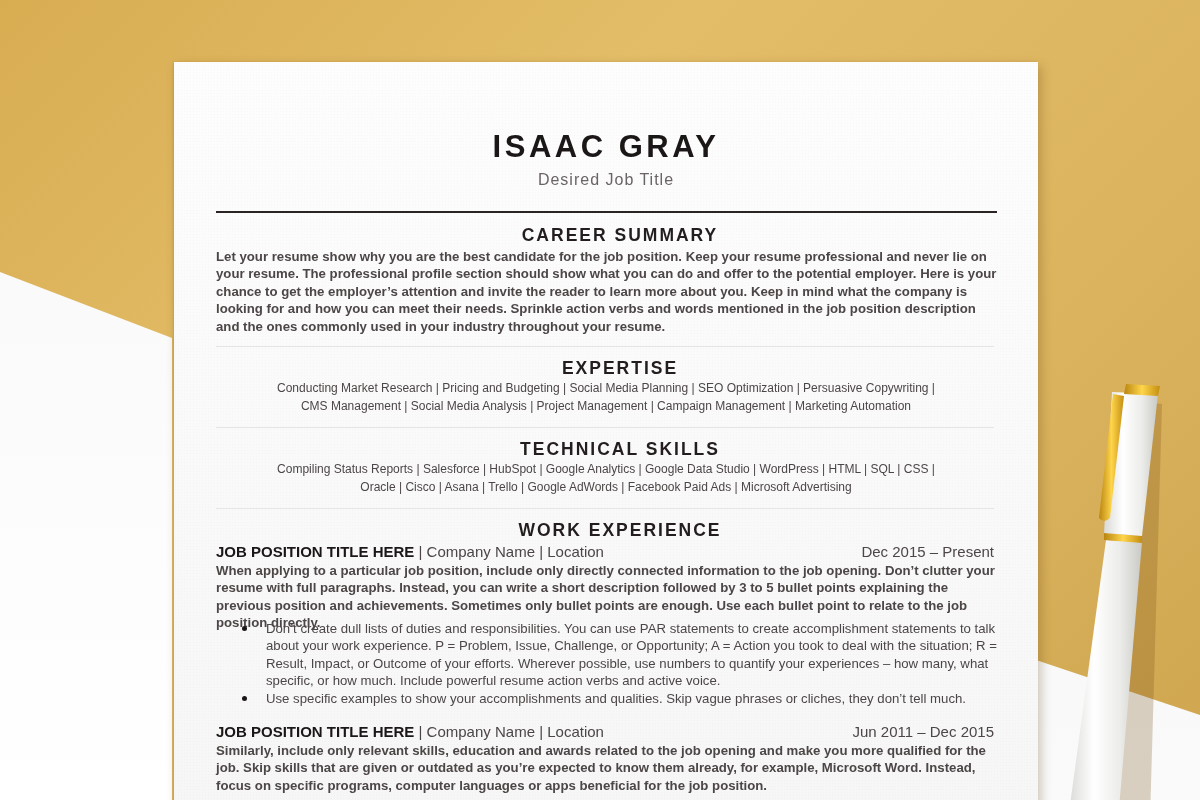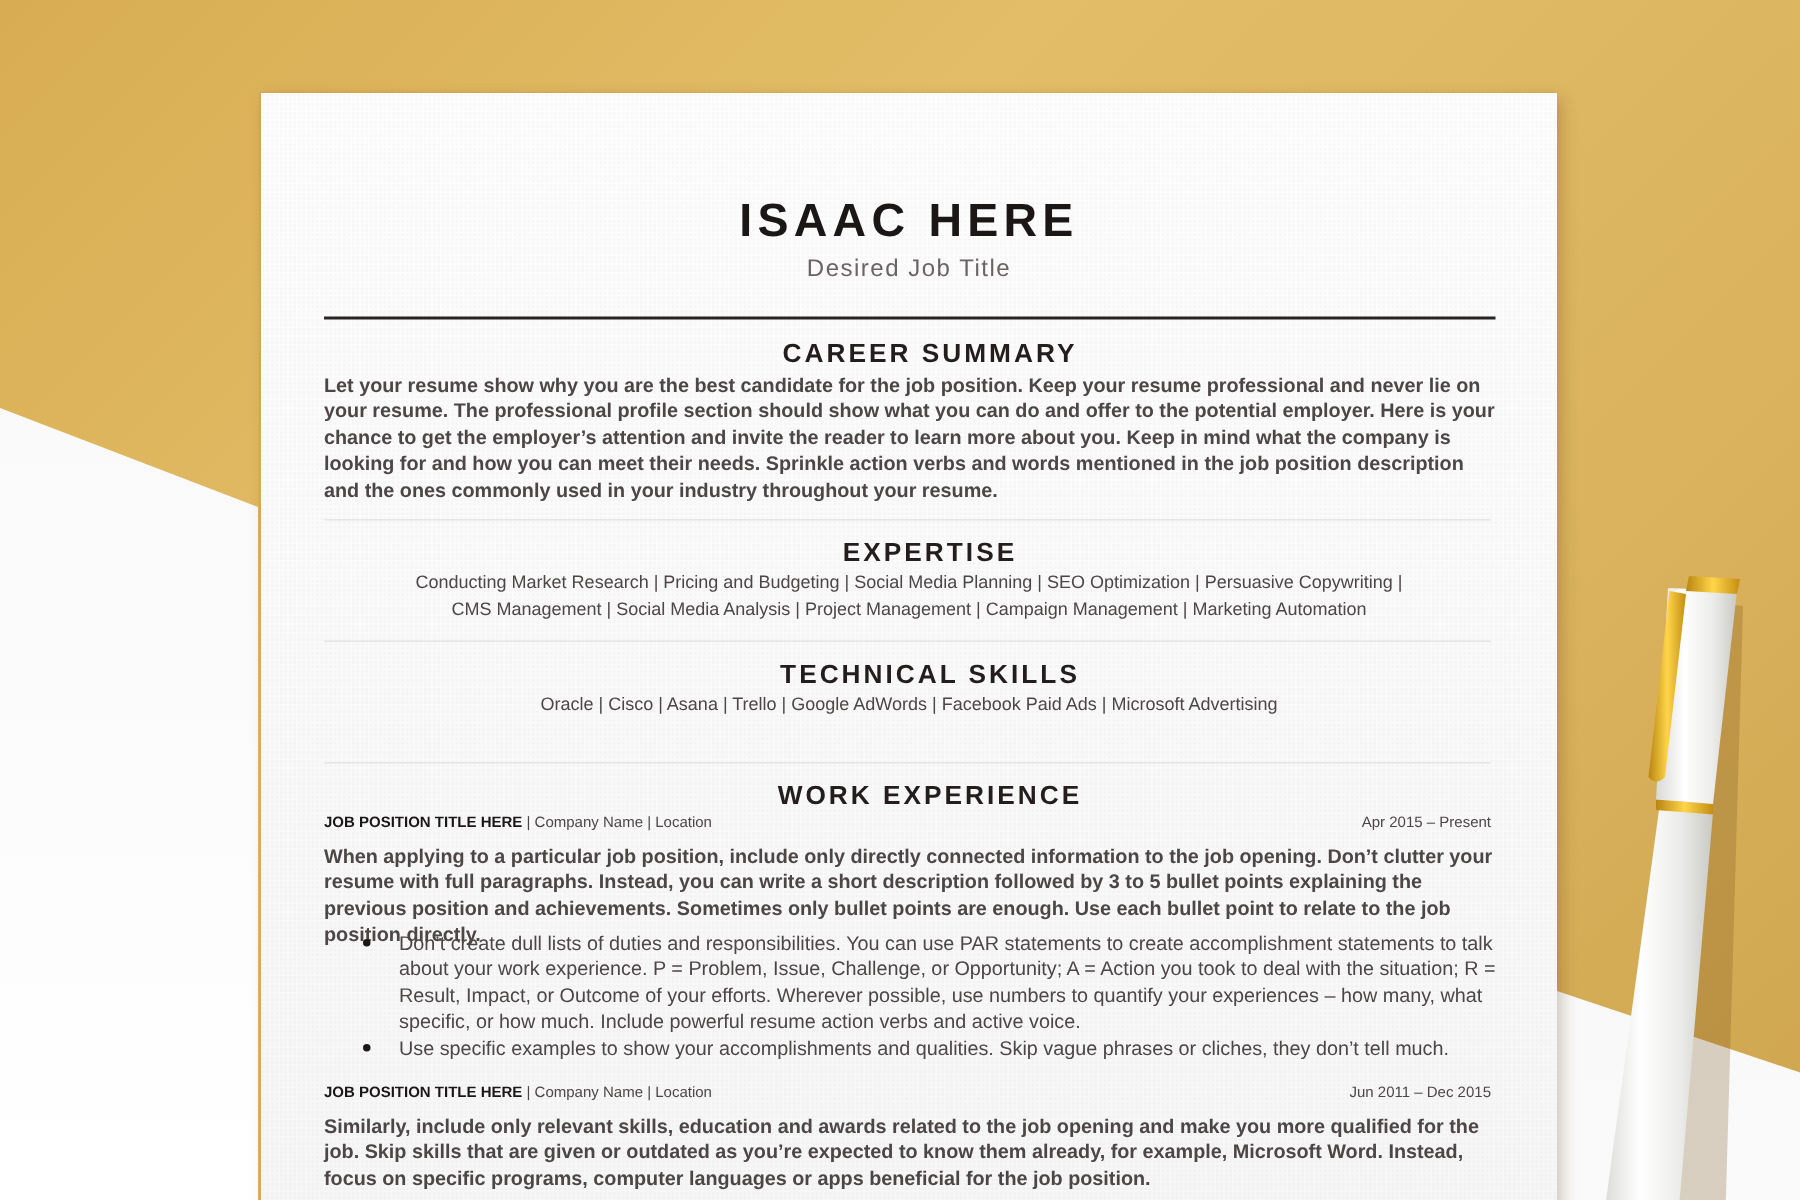--- a/index.html
+++ b/index.html
@@ -68,21 +68,21 @@
   .para {
     position: absolute; left: 42px; width: 784px;
     font-size: 13.2px; line-height: 17.4px; color: #4d4646; font-weight: bold;
   }
   .centered-list {
     position: absolute; left: 30px; width: 804px;
     text-align: center; font-size: 12px; line-height: 17.8px; color: #4d4646;
   }
   .job-head {
     position: absolute; left: 42px; width: 778px;
-    font-size: 10px; color: #4d4646; white-space: nowrap;
+    font-size: 15px; color: #4d4646; white-space: nowrap;
   }
   .job-head .jt { font-weight: bold; color: #1c1717; }
   .job-head .dates { position: absolute; right: 0; top: 0; color: #4d4646; }
   .bullets {
     position: absolute; left: 92px; width: 740px;
     font-size: 13.2px; line-height: 17.4px; color: #4d4646;
     list-style: none;
   }
   .bullets li { position: relative; }
   .bullets li::before {
@@ -93,46 +93,47 @@
   .pen { position: absolute; left: 0; top: 0; width: 1200px; height: 800px; pointer-events: none; }
 </style>
 </head>
 <body>
 
 <div class="bg-gold"></div>
 <div class="bg-white-wedge"></div>
 <div class="bg-white-wedge-right"></div>
 
 <div class="paper">
-  <div class="name">ISAAC HERE</div>
+  <div class="name">ISAAC GRAY</div>
   <div class="job-title">Desired Job Title</div>
   <div class="header-rule"></div>
 
   <div class="section-title" style="top:163px;">CAREER SUMMARY</div>
   <div class="para" style="top:186px;">Let your resume show why you are the best candidate for the job position. Keep your resume professional and never lie on your resume. The professional profile section should show what you can do and offer to the potential employer. Here is your chance to get the employer’s attention and invite the reader to learn more about you. Keep in mind what the company is looking for and how you can meet their needs. Sprinkle action verbs and words mentioned in the job position description and the ones commonly used in your industry throughout your resume.</div>
   <div class="divider" style="top:284px;"></div>
 
   <div class="section-title" style="top:296px;">EXPERTISE</div>
   <div class="centered-list" style="top:318px;">
     <div>Conducting Market Research | Pricing and Budgeting | Social Media Planning | SEO Optimization | Persuasive Copywriting |</div>
     <div>CMS Management | Social Media Analysis | Project Management | Campaign Management | Marketing Automation</div>
   </div>
   <div class="divider" style="top:365px;"></div>
 
   <div class="section-title" style="top:377px;">TECHNICAL SKILLS</div>
   <div class="centered-list" style="top:399px;">
+    <div>Compiling Status Reports | Salesforce | HubSpot | Google Analytics | Google Data Studio | WordPress | HTML | SQL | CSS |</div>
     <div>Oracle | Cisco | Asana | Trello | Google AdWords | Facebook Paid Ads | Microsoft Advertising</div>
   </div>
   <div class="divider" style="top:446px;"></div>
 
   <div class="section-title" style="top:458px;">WORK EXPERIENCE</div>
 
   <div class="job-head" style="top:481px;">
     <span class="jt">JOB POSITION TITLE HERE</span><span> | Company Name | Location</span>
-    <span class="dates">Apr 2015 – Present</span>
+    <span class="dates">Dec 2015 – Present</span>
   </div>
   <div class="para" style="top:500px;">When applying to a particular job position, include only directly connected information to the job opening. Don’t clutter your resume with full paragraphs. Instead, you can write a short description followed by 3 to 5 bullet points explaining the previous position and achievements. Sometimes only bullet points are enough. Use each bullet point to relate to the job position directly.</div>
   <ul class="bullets" style="top:558px;">
     <li>Don’t create dull lists of duties and responsibilities. You can use PAR statements to create accomplishment statements to talk about your work experience. P = Problem, Issue, Challenge, or Opportunity; A = Action you took to deal with the situation; R = Result, Impact, or Outcome of your efforts.  Wherever possible, use numbers to quantify your experiences – how many, what specific, or how much. Include powerful resume action verbs and active voice.</li>
     <li>Use specific examples to show your accomplishments and qualities. Skip vague phrases or cliches, they don’t tell much.</li>
   </ul>
 
   <div class="job-head" style="top:661px;">
     <span class="jt">JOB POSITION TITLE HERE</span><span> | Company Name | Location</span>
     <span class="dates">Jun 2011 – Dec 2015</span>

